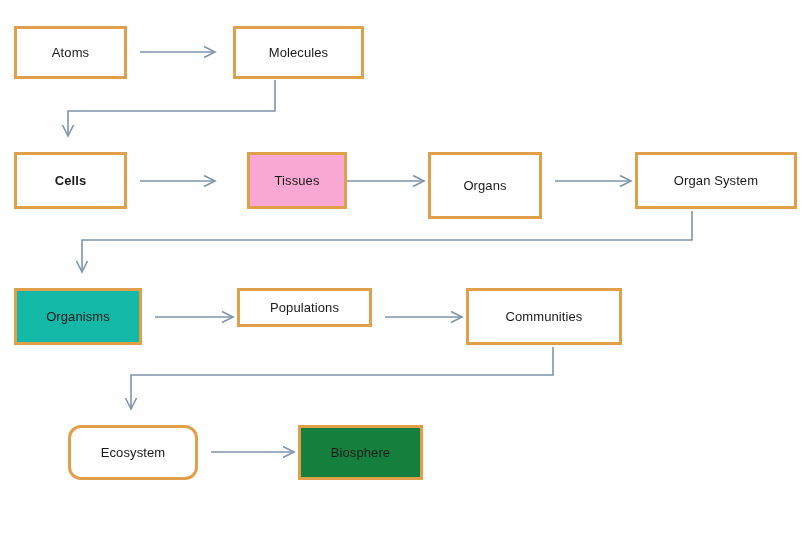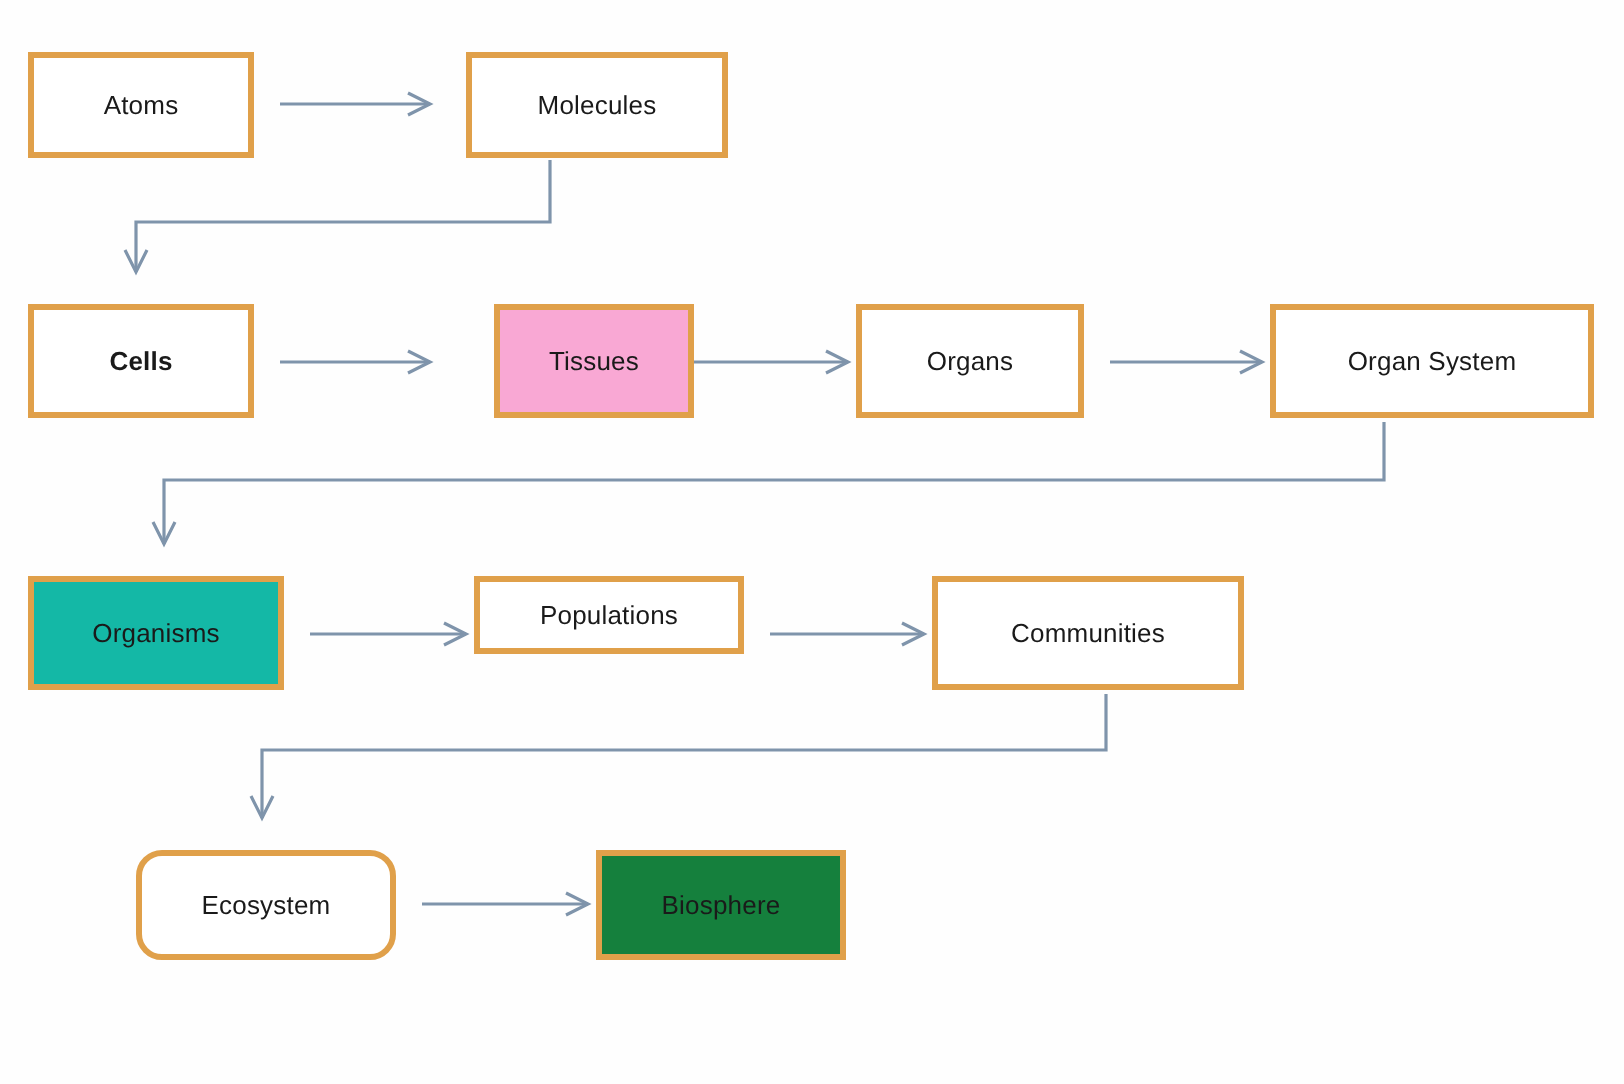--- a/index.html
+++ b/index.html
@@ -104,21 +104,21 @@
       </div>
       <div class="node" style="left: 233px; top: 26px; width: 131px; height: 53px; border-color: rgb(224, 160, 74); border-width: 3px; background: rgb(255, 255, 255); color: rgb(26, 26, 26);">
         <span class="node-label">Molecules</span>
       </div>
       <div class="node" style="left: 14px; top: 152px; width: 113px; height: 57px; border-color: rgb(224, 160, 74); border-width: 3px; background: rgb(255, 255, 255); color: rgb(26, 26, 26); font-weight: bold;">
         <span class="node-label">Cells</span>
       </div>
       <div class="node" style="left: 219px; top: 152px; width: 100px; height: 57px; border-color: rgb(224, 160, 74); border-width: 3px; background: #f9a8d4; color: rgb(26, 26, 26); margin-left: 28px;">
         <span class="node-label">Tissues</span>
       </div>
-      <div class="node" style="left: 428px; top: 152px; width: 114px; height: 57px; border-color: rgb(224, 160, 74); border-width: 3px; background: rgb(255, 255, 255); color: rgb(26, 26, 26);">
+      <div class="node" style="left: 428px; top: 152px; width: 114px; height: 67px; border-color: rgb(224, 160, 74); border-width: 3px; background: rgb(255, 255, 255); color: rgb(26, 26, 26);">
         <span class="node-label">Organs</span>
       </div>
       <div class="node" style="left: 635px; top: 152px; width: 162px; height: 57px; border-color: rgb(224, 160, 74); border-width: 3px; background: rgb(255, 255, 255); color: rgb(26, 26, 26);">
         <span class="node-label">Organ System</span>
       </div>
       <div class="node" style="left: 14px; top: 288px; width: 128px; height: 57px; border-color: rgb(224, 160, 74); border-width: 3px; background: #14b8a6; color: rgb(26, 26, 26);">
         <span class="node-label">Organisms</span>
       </div>
       <div class="node" style="left: 237px; top: 288px; width: 135px; height: 39px; border-color: rgb(224, 160, 74); border-width: 3px; background: rgb(255, 255, 255); color: rgb(26, 26, 26);">
         <span class="node-label">Populations</span>

